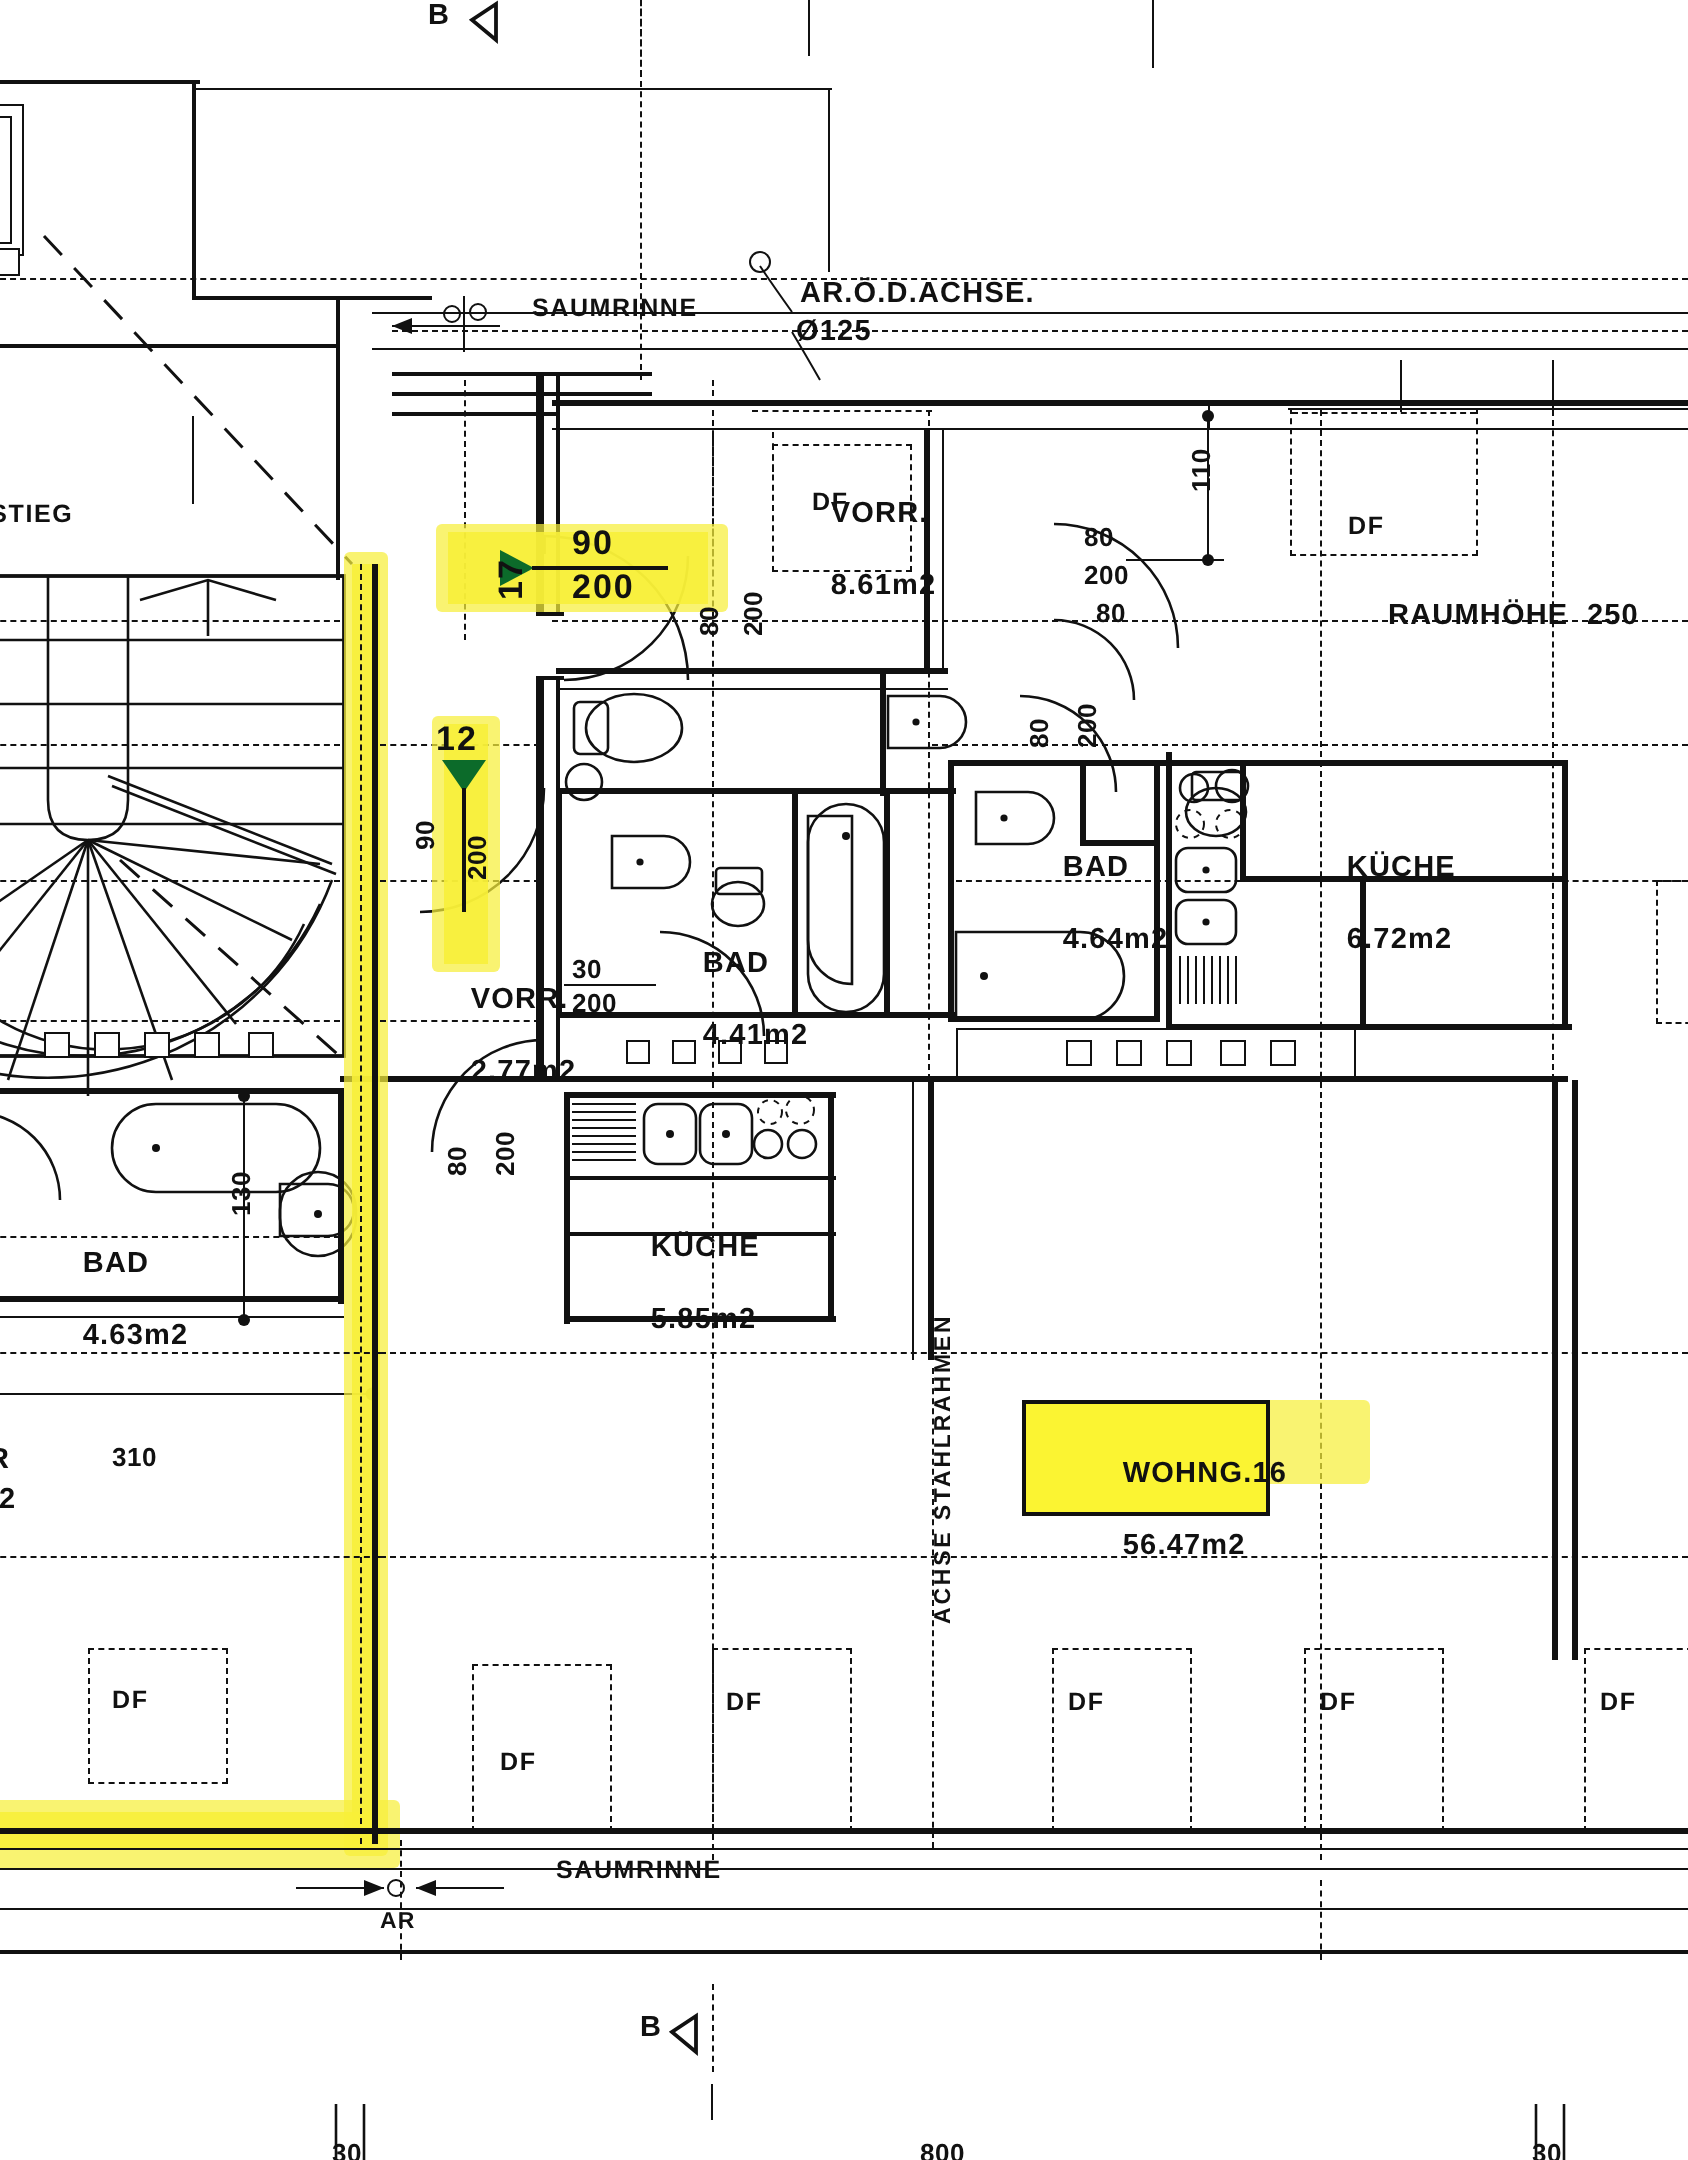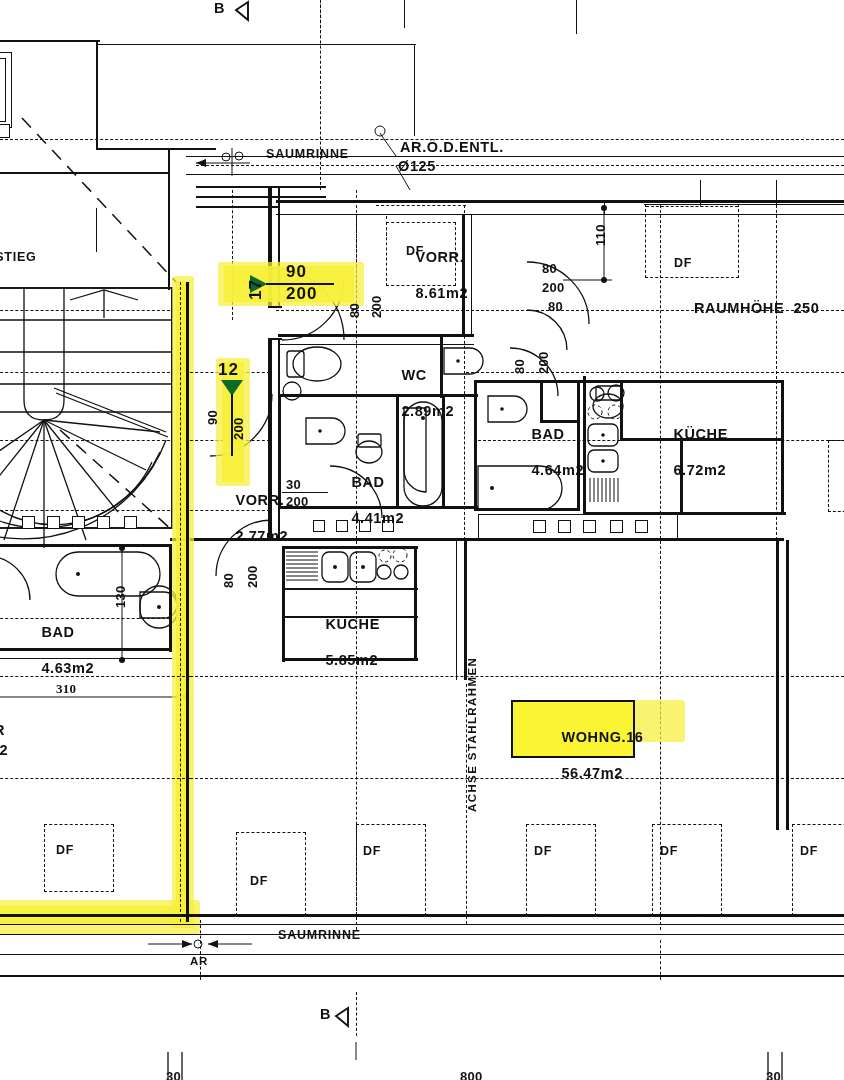--- a/index.html
+++ b/index.html
@@ -416,24 +416,20 @@
   <div class="txt sm" style="left:660px;top:844px;">DF</div>
   <div class="txt sm" style="left:800px;top:844px;">DF</div>
 
   <div class="txt sm" style="left:-14px;top:250px;">SSTIEG</div>
 
   <div class="txt" style="left:396px;top:230px;">
     <span class="rm2">VORR.</span><br>
     <span class="rm2">8.61m2</span>
   </div>
 
-  <div class="txt" style="left:382px;top:348px;">
-    <span class="rm2">WC</span><br>
-    <span class="rm2">2.89m2</span>
-  </div>
 
   <div class="txt" style="left:512px;top:407px;">
     <span class="rm2">BAD</span><br>
     <span class="rm2">4.64m2</span>
   </div>
 
   <div class="txt" style="left:654px;top:407px;">
     <span class="rm2">KÜCHE</span><br>
     <span class="rm2">6.72m2</span>
   </div>
@@ -496,30 +492,30 @@
   <div class="txt dimn" style="left:537px;top:374px;transform:rotate(-90deg);transform-origin:left top;">200</div>
 
   <div class="txt dimn" style="left:286px;top:478px;">30</div>
   <div class="txt dimn" style="left:286px;top:495px;">200</div>
   <div class="ln h" style="left:282px;top:492px;width:46px;"></div>
 
   <div class="txt dimn" style="left:222px;top:588px;transform:rotate(-90deg);transform-origin:left top;">80</div>
   <div class="txt dimn" style="left:246px;top:588px;transform:rotate(-90deg);transform-origin:left top;">200</div>
 
   <div class="txt sm" style="left:266px;top:147px;">SAUMRINNE</div>
-  <div class="txt rm2" style="left:400px;top:139px;">AR.Ö.D.ENTL.</div>
+  <div class="txt rm2" style="left:400px;top:139px;">AR.Ö.D.ACHSE.</div>
   <div class="txt rm2" style="left:398px;top:158px;">Ø125</div>
   <div class="txt rm2" style="left:694px;top:300px;">RAUMHÖHE  250</div>
   <div class="txt sm" style="left:278px;top:928px;">SAUMRINNE</div>
   <div class="txt xs" style="left:190px;top:955px;">AR</div>
   <div class="txt xs" style="left:466px;top:812px;transform:rotate(-90deg);transform-origin:left top;letter-spacing:1.4px;">ACHSE STAHLRAHMEN</div>
 
   <div class="txt rm2" style="left:214px;top:0px;">B</div>
   <div class="txt rm2" style="left:320px;top:1006px;">B</div>
 
-  <div class="txt dimn" style="left:56px;top:682px;font-family:Liberation Serif, serif;">310</div>
+  <div class="txt dimn" style="left:56px;top:722px;">310</div>
   <div class="txt dimn" style="left:594px;top:246px;transform:rotate(-90deg);transform-origin:left top;">110</div>
   <div class="txt dimn" style="left:114px;top:608px;transform:rotate(-90deg);transform-origin:left top;">130</div>
   <div class="txt dimn" style="left:166px;top:1070px;">30</div>
   <div class="txt dimn" style="left:460px;top:1070px;">800</div>
   <div class="txt dimn" style="left:766px;top:1070px;">30</div>
 
 </div>
 
 </body></html>

